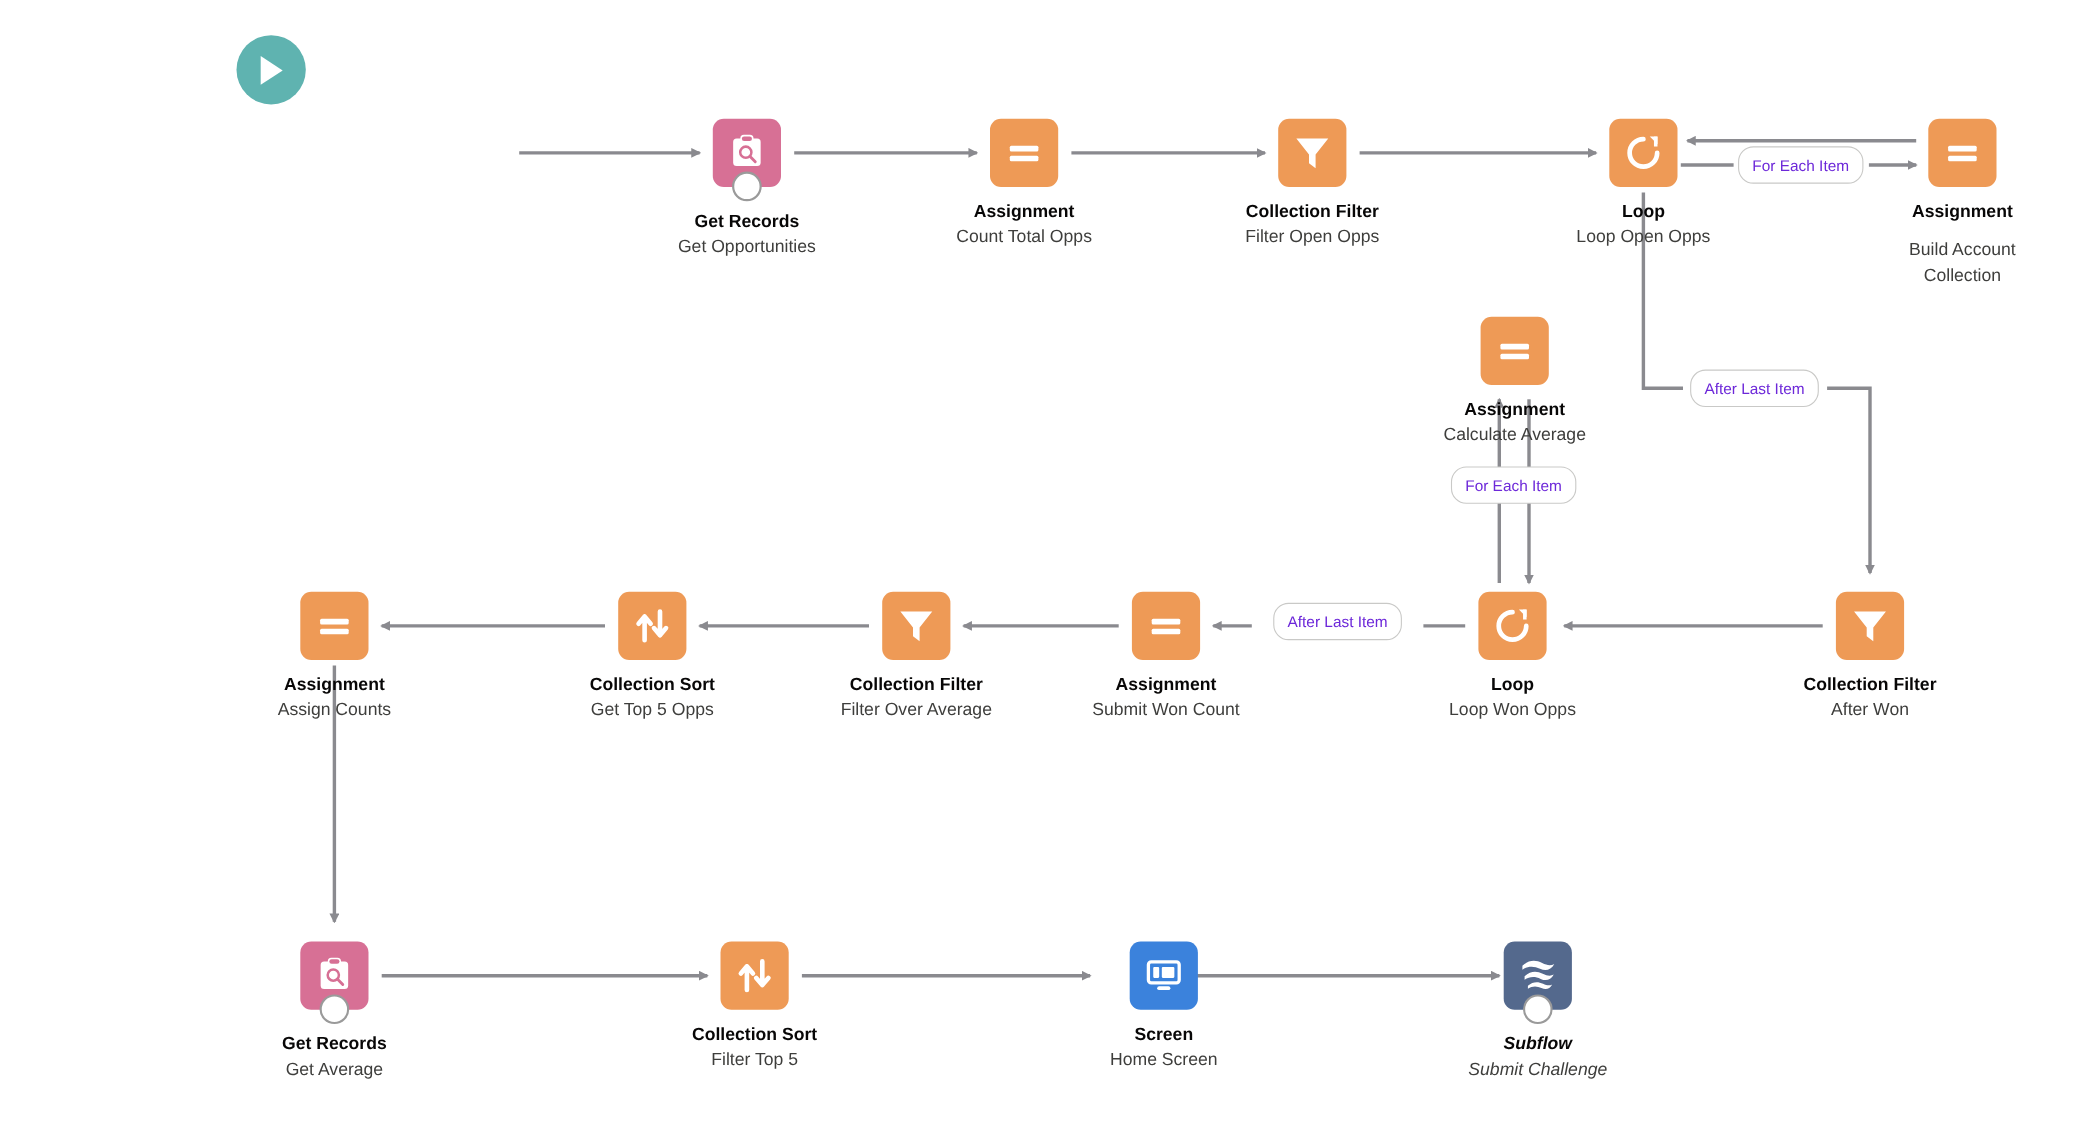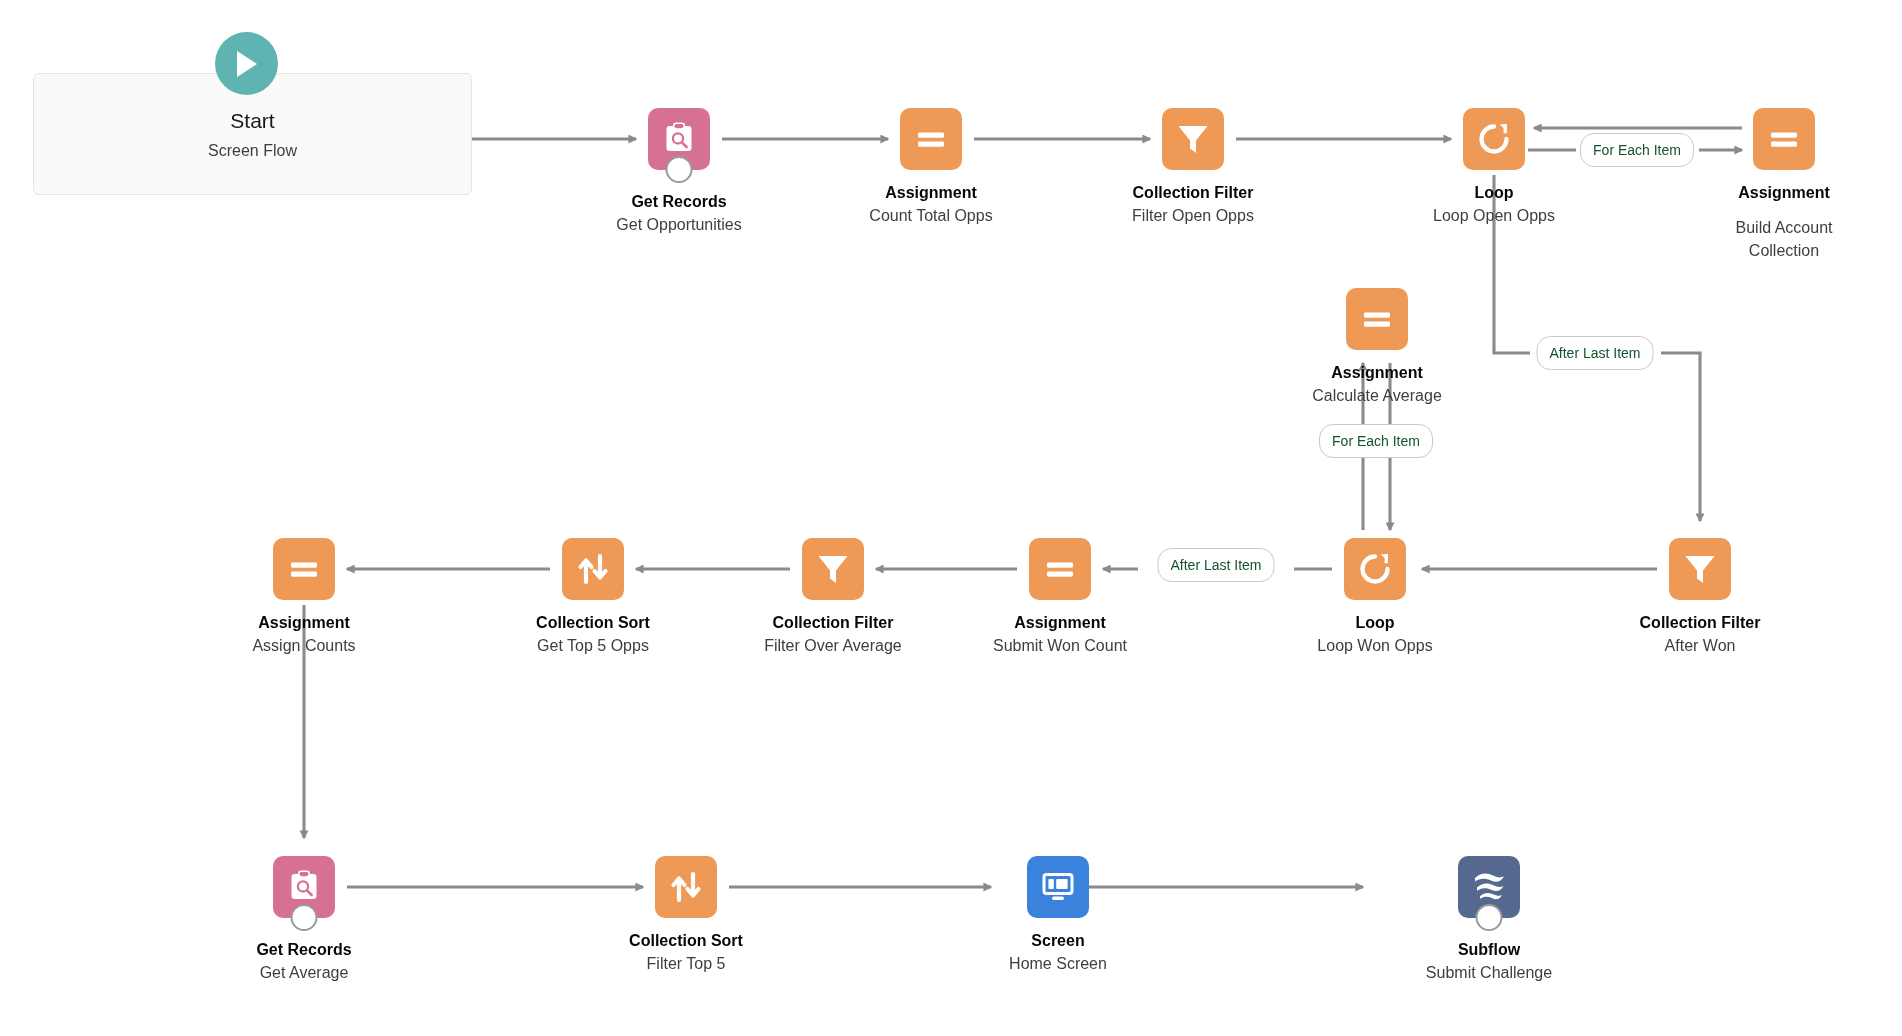--- a/index.html
+++ b/index.html
@@ -57,21 +57,21 @@
   .node.has-dot .n-title { margin-top: 21px; }
 
   
   .badge {
     position: absolute;
     background: #fff;
     border: 1px solid #c9c9c7;
     border-radius: 14px;
     height: 27px; padding: 16px 12px;
     display: flex; align-items: center; justify-content: center;
-    font-size: 14px; color: #14532d;
+    font-size: 14px; color: #6d28d9;
     white-space: nowrap;
     transform: translate(-50%, -50%);
     z-index: 5;
   }
 </style>
 </head>
 <body>
 
 <div id="canvas">
 
@@ -114,24 +114,20 @@
       <line x1="550" y1="569" x2="347" y2="569" marker-end="url(#ar)"></line>
 
       <line x1="304" y1="605" x2="304" y2="838" marker-end="url(#ar)"></line>
 
       <line x1="347" y1="887" x2="643" y2="887" marker-end="url(#ar)"></line>
       <line x1="729" y1="887" x2="991" y2="887" marker-end="url(#ar)"></line>
       <line x1="1077" y1="887" x2="1363" y2="887" marker-end="url(#ar)"></line>
     </g>
   </svg>
 
-  <div class="start-box" style="left:33px; top:73px; width:439px; height:122px;">
-    <div class="start-title">Start</div>
-    <div class="start-sub">Screen Flow</div>
-  </div>
   <div class="start-play" style="left:215px; top:32px; width:63px; height:63px;">
     <svg width="26" height="30" viewBox="0 0 26 30" aria-hidden="true">
       <path d="M3 2 L23 15 L3 28 Z" fill="#ffffff"></path>
     </svg>
   </div>
 
   <div id="node-layer">
       <div class="node has-dot" style="left: 679px; top: 108px;">
         <div class="tile" style="background: rgb(215, 112, 149);">
           <svg width="36" height="36" viewBox="0 0 36 36">
@@ -284,21 +280,21 @@
           <svg width="36" height="36" viewBox="0 0 36 36">
             <rect x="4" y="5.5" width="28" height="19" rx="2.6" fill="none" stroke="#fff" stroke-width="3"></rect>
             <rect x="8.4" y="10" width="5.4" height="10" rx="1" fill="#fff"></rect>
             <rect x="16.2" y="10" width="11.4" height="10" rx="1" fill="#fff"></rect>
             <rect x="12" y="27.5" width="12" height="3.6" rx="1.8" fill="#fff"></rect>
           </svg>
         </div>
         <div class="n-title">Screen</div>
         <div class="n-sub">Home Screen</div>
       </div>
-      <div class="node has-dot" style="left: 1489px; top: 856px;">
+      <div class="node has-dot" style="left: 1398px; top: 856px; font-style: italic;">
         <div class="tile" style="background: rgb(84, 105, 141);">
           <svg width="36" height="34" viewBox="0 0 36 34">
             <path d="M4 8 C10 2.5 16 2.5 22 5.5 C26.5 7.8 30 8 33 6.3 C30 12 25 13 20 10.6 C14.5 8 9 8 4 11.5 Z" fill="#fff"></path>
             <path d="M6 17.5 C11.5 12.6 17 12.6 22.5 15.3 C26.6 17.3 29.8 17.5 32.5 16 C29.8 21.2 25.2 22.1 20.6 19.9 C15.6 17.5 10.6 17.5 6 20.7 Z" fill="#fff"></path>
             <path d="M9 26.2 C13.6 22.2 18.2 22.2 22.8 24.4 C26.2 26 28.9 26.2 31.1 25 C28.9 29.3 25.1 30 21.3 28.2 C17.1 26.2 13 26.2 9 28.8 Z" fill="#fff"></path>
           </svg>
           <span class="conn-dot"></span>
         </div>
         <div class="n-title">Subflow</div>
         <div class="n-sub">Submit Challenge</div>

